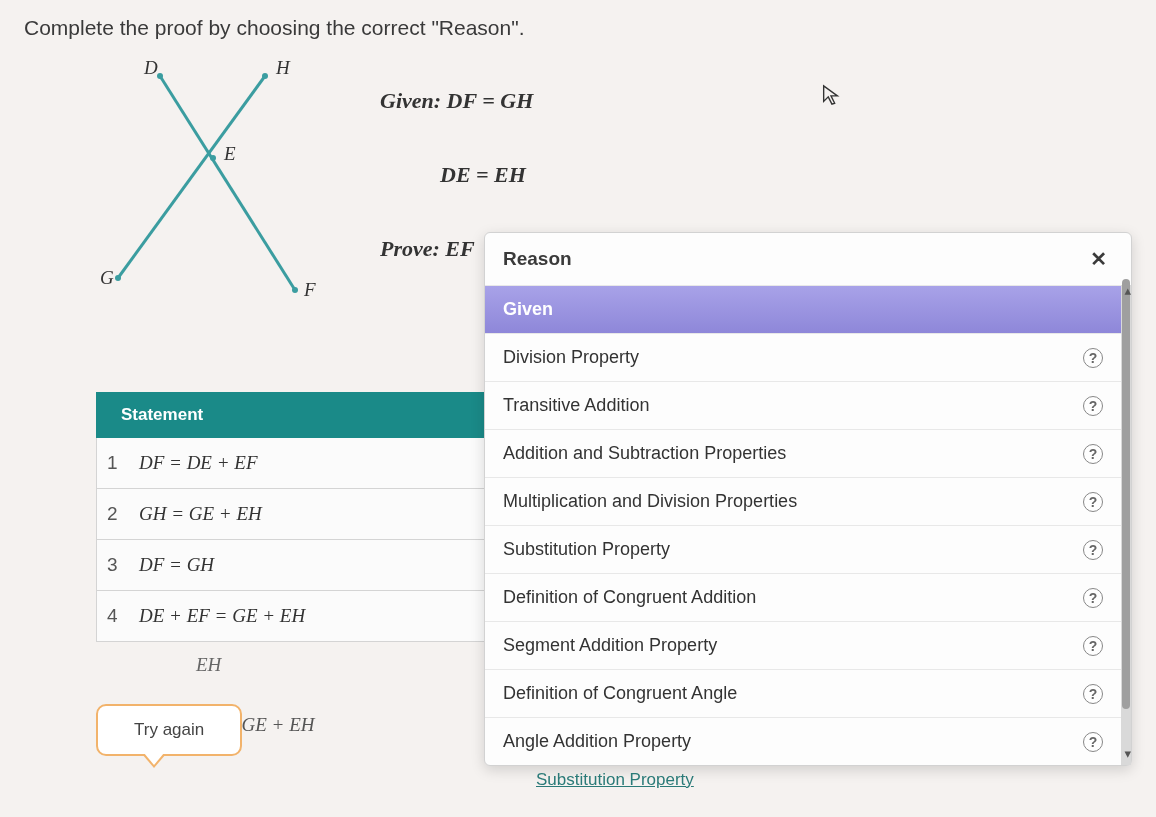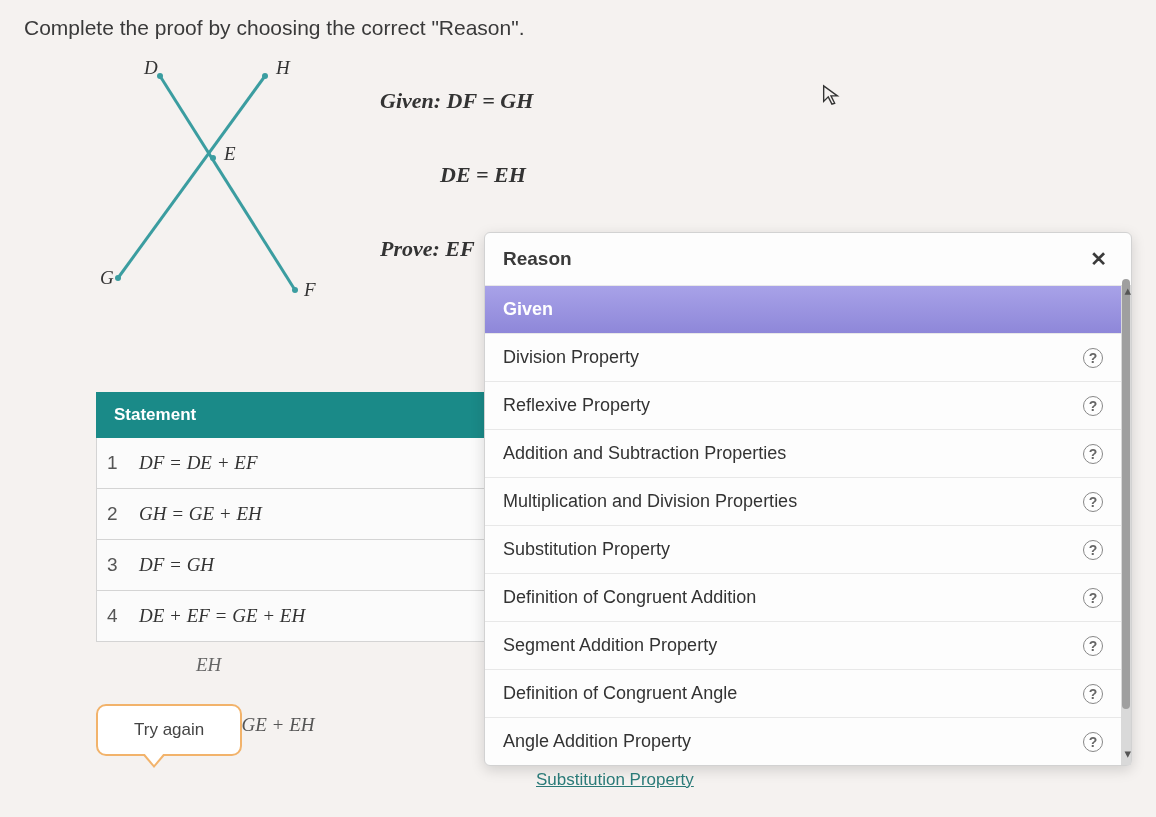--- a/index.html
+++ b/index.html
@@ -53,21 +53,21 @@
     .proof-area {
       position: absolute;
       left: 96px;
       top: 392px;
       width: 390px;
     }
     .stmt-header {
       background: #1a8a88;
       color: #fff;
       font-weight: bold;
-      padding: 12px 17px;
+      padding: 12px 24px;
       border: 1px solid #1a8a88;
       font-size: 17px;
     }
     .stmt-row {
       border: 1px solid #d4d4d4;
       border-top: none;
       background: #fbfbfb;
       padding: 14px 10px;
       display: flex;
       align-items: center;
@@ -296,21 +296,21 @@
   <div class="dd-body">
     <div class="dd-list">
       <div class="dd-option selected">
         <span>Given</span>
       </div>
       <div class="dd-option">
         <span>Division Property</span>
         <span class="help">?</span>
       </div>
       <div class="dd-option">
-        <span>Reflexive Property</span>
+        <span>Transitive Addition</span>
         <span class="help">?</span>
       </div>
       <div class="dd-option">
         <span>Addition and Subtraction Properties</span>
         <span class="help">?</span>
       </div>
       <div class="dd-option">
         <span>Multiplication and Division Properties</span>
         <span class="help">?</span>
       </div>

